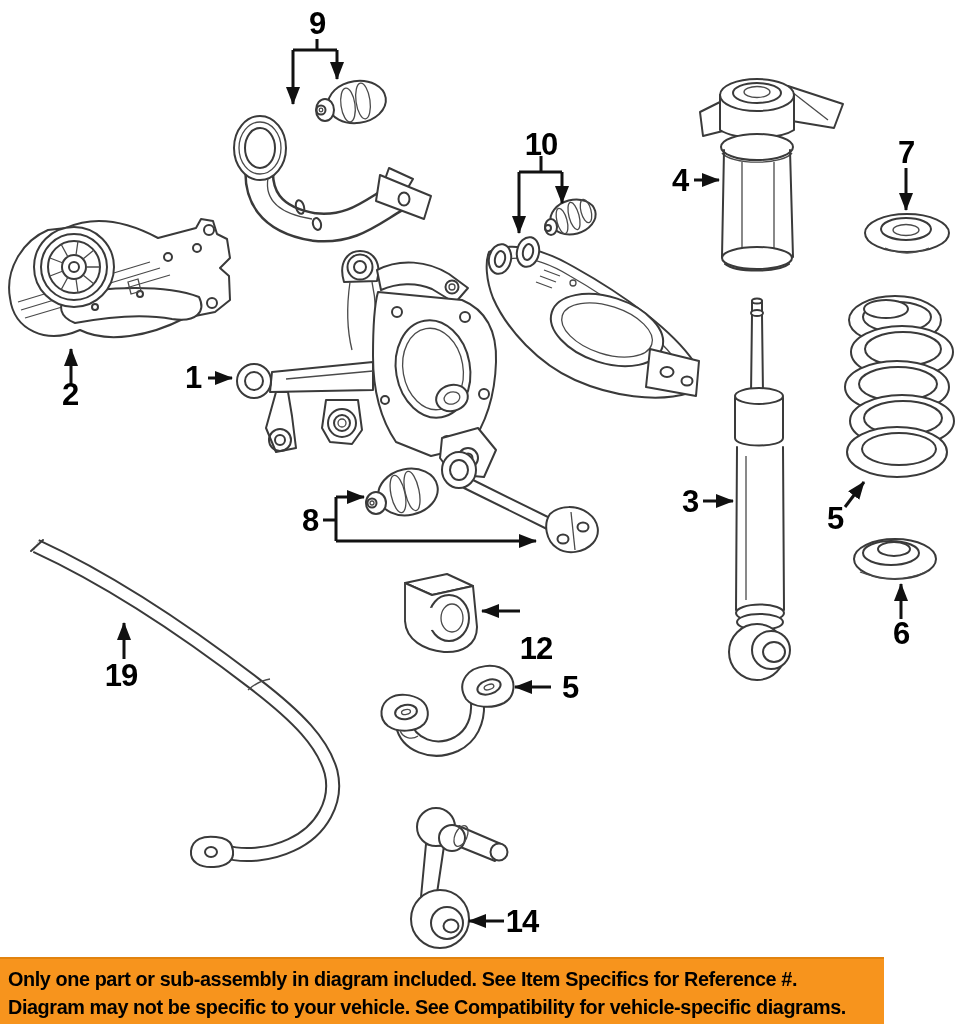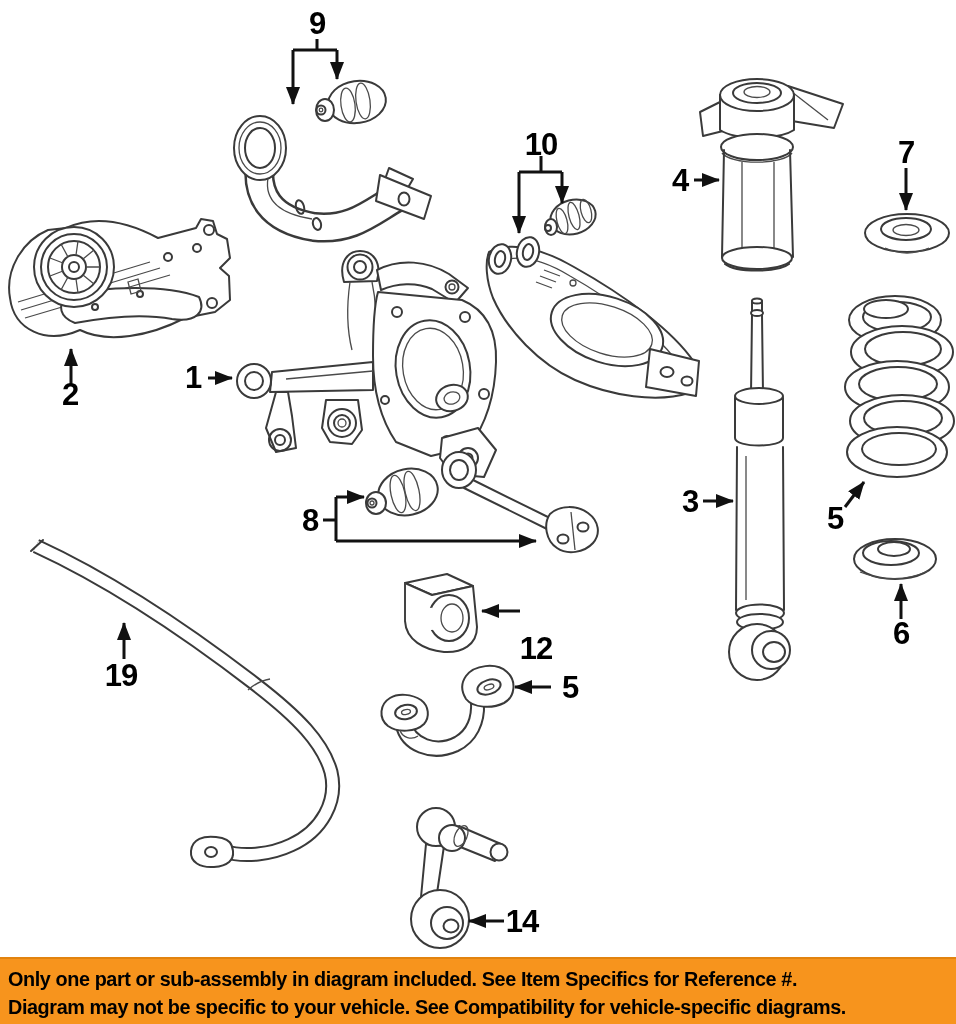--- a/index.html
+++ b/index.html
@@ -2,21 +2,21 @@
 <html><head>
 <meta charset="utf-8">
 <style>
   html,body{margin:0;padding:0;}
   body{width:956px;height:1024px;background:#fff;position:relative;overflow:hidden;
        font-family:"Liberation Sans", sans-serif;}
   .stage{position:absolute;left:0;top:0;width:956px;height:958px;background:#fff;}
   .stage svg{position:absolute;left:0;top:0;}
   .part-label{position:absolute;transform:translate(-50%,-50%);font-weight:700;
       font-size:31px;color:#000;line-height:1;letter-spacing:-1px;}
-  .banner{position:absolute;left:0;top:957px;width:956px;height:67px;background:#F7941D;
+  .banner{position:absolute;left:0;top:957px;width:884px;height:67px;background:#F7941D;
       box-sizing:border-box;padding:6px 0 0 8px;border-top:2px solid #e2830f;}
   .banner .bline{font-weight:700;font-size:20px;line-height:28px;color:#000;
       letter-spacing:-0.4px;white-space:nowrap;transform:scaleX(0.99);transform-origin:left;}
   
   .s{stroke:#3a3a3a;stroke-width:2;fill:none;stroke-linejoin:round;stroke-linecap:round;}
   .o{stroke:#3a3a3a;stroke-width:2;fill:#fff;stroke-linejoin:round;}
   .t{stroke:#4a4a4a;stroke-width:1.3;fill:none;}
   .ld{stroke:#111;stroke-width:3;fill:none;}
 </style>
 </head>

